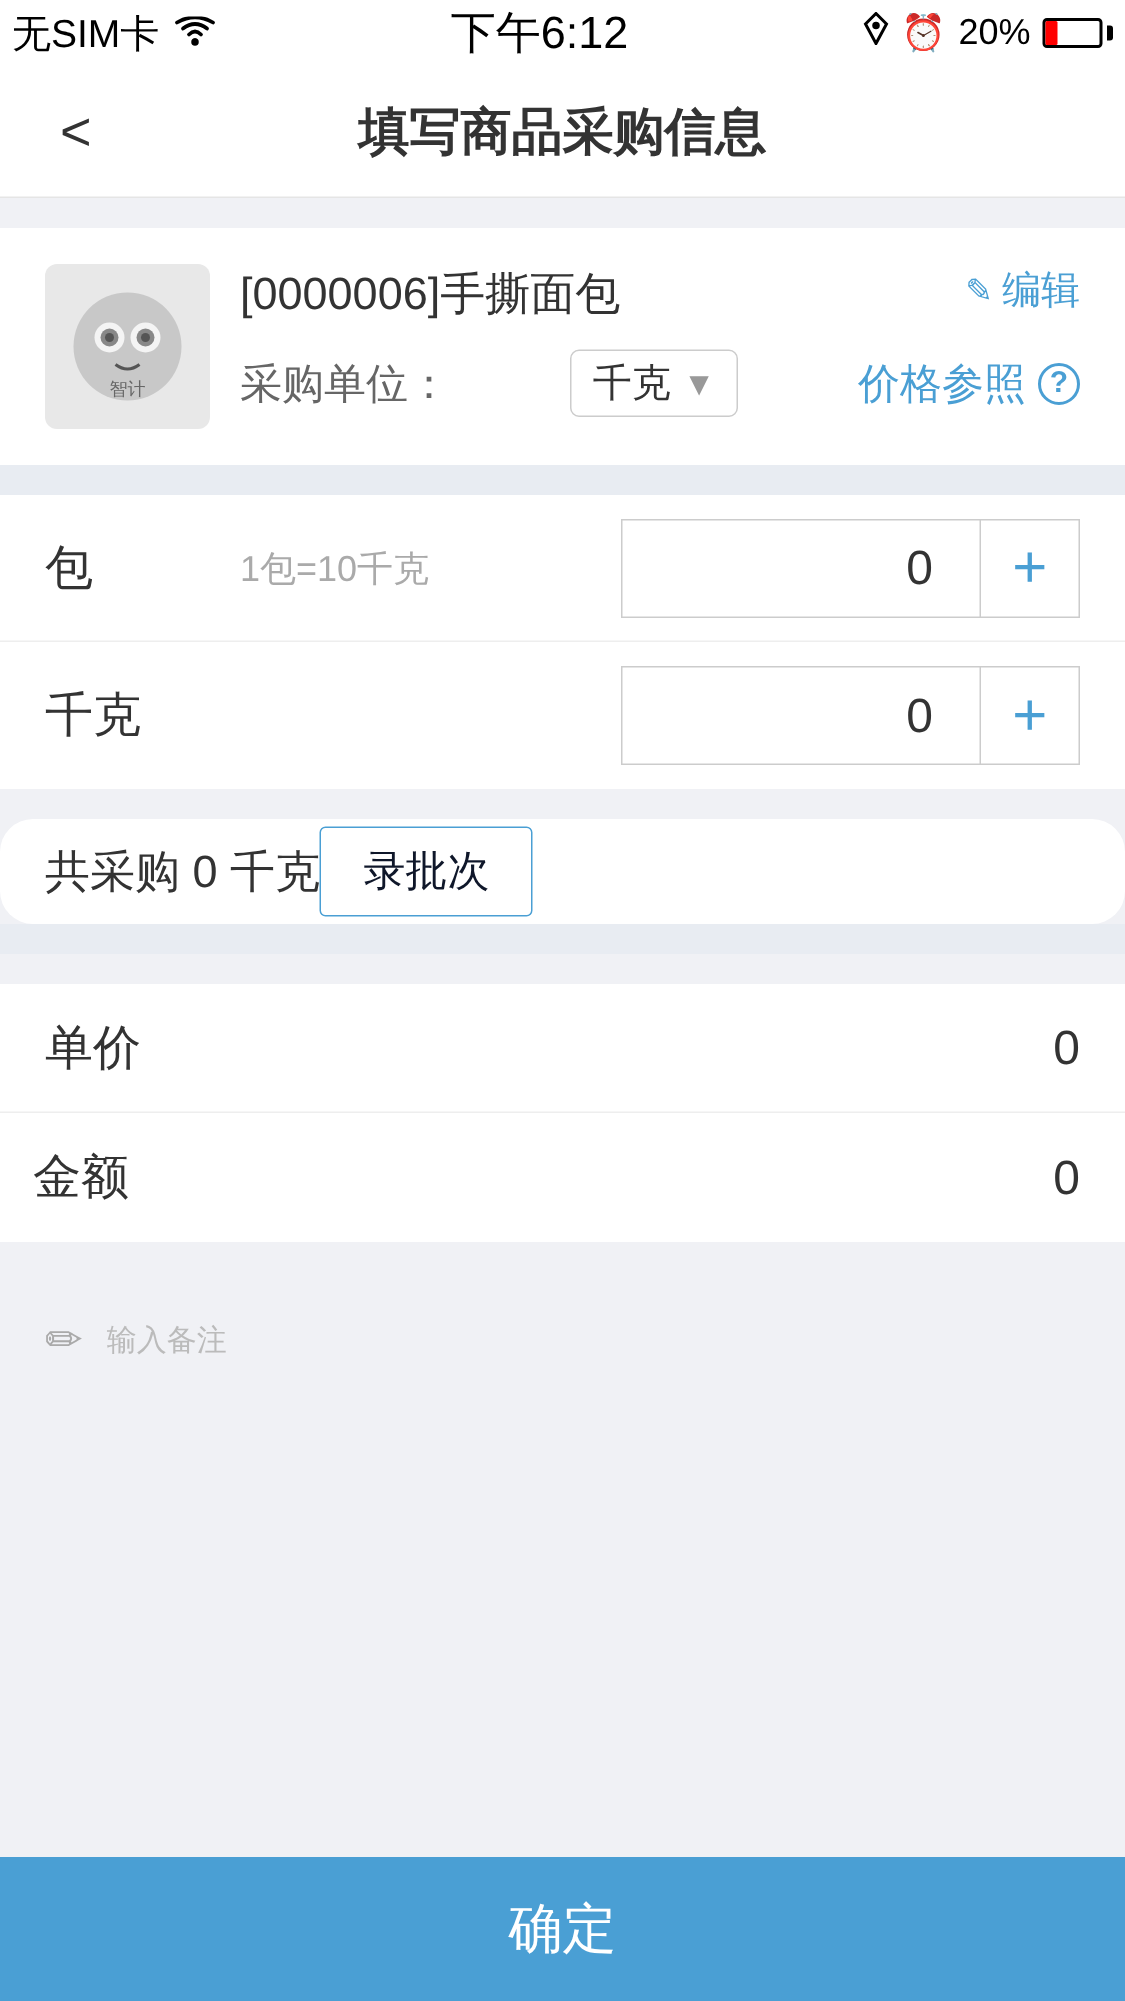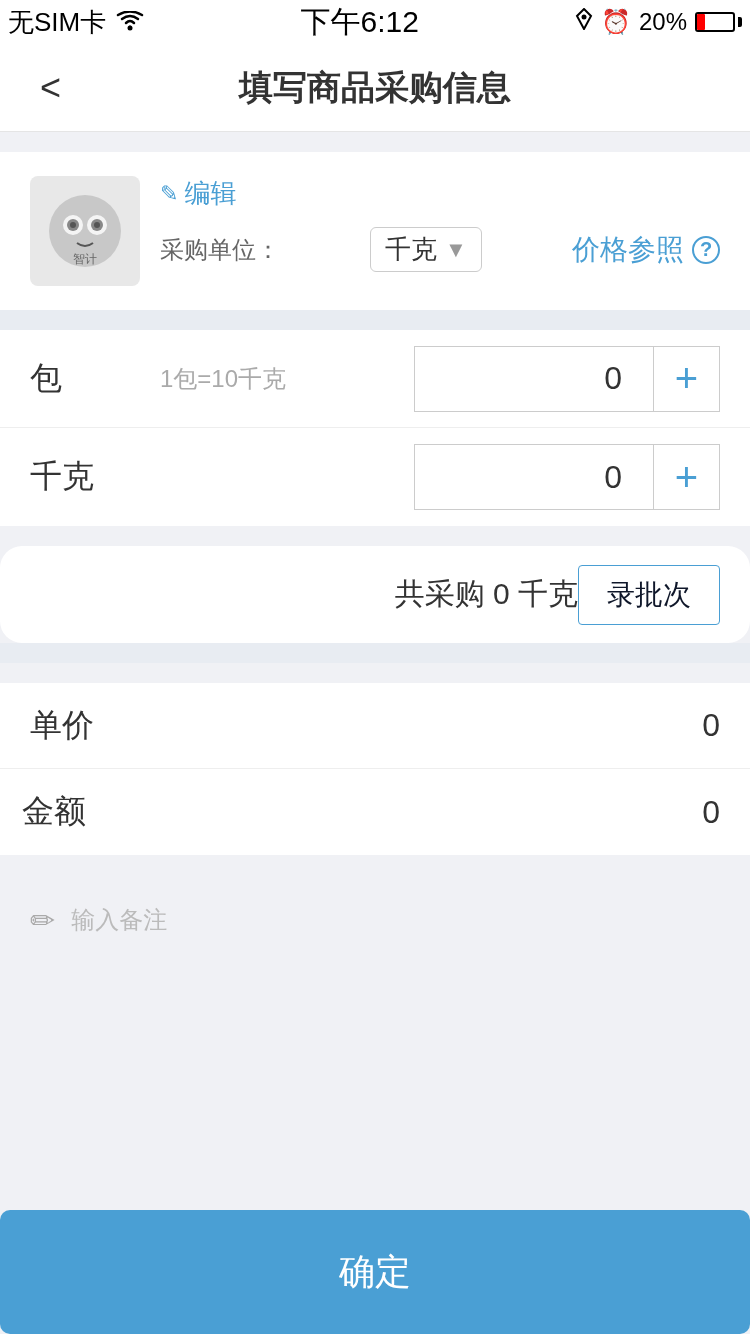--- a/index.html
+++ b/index.html
@@ -112,21 +112,21 @@
       white-space: nowrap;
     }
     .edit-icon { font-size: 22px; }
     .product-unit-row {
       display: flex;
       align-items: center;
       justify-content: space-between;
       margin-top: 16px;
     }
     .unit-label {
-      font-size: 24px;
+      font-size: 28px;
       color: #666;
     }
     .unit-select {
       display: flex;
       align-items: center;
       border: 1px solid #ccc;
       border-radius: 6px;
       padding: 4px 14px;
       font-size: 26px;
       color: #333;
@@ -207,24 +207,24 @@
       align-items: center;
       justify-content: center;
       cursor: pointer;
     }
 
     
     .total-section {
       background: #fff;
       margin-top: 20px;
       padding: 0 30px;
-      height: 97px;
-      display: flex;
-      align-items: center;
-      justify-content: flex-end;
+      height: 70px;
+      display: flex;
+      align-items: center;
+      justify-content: flex-start;
       border-radius: 22px;
     }
     .total-label {
       font-size: 30px;
       color: #333;
     }
     .batch-btn {
       border: 1px solid #4a9fd4;
       color: #0f172a;
       background: #fff;
@@ -265,44 +265,43 @@
       display: flex;
       align-items: center;
       gap: 16px;
       min-height: 90px;
     }
     .pencil-icon {
       color: #aaa;
       font-size: 30px;
     }
     .note-placeholder {
-      font-size: 24px;
+      font-size: 20px;
       color: #bbb;
     }
 
     
     .empty-space {
       background: #f0f1f5;
       flex: 1;
       min-height: 340px;
     }
 
     
     .confirm-section {
       width: 100%;
-      height: 124px;
+      height: 96px;
       background: #4a9fd4;
       display: flex;
       align-items: center;
       justify-content: center;
       cursor: pointer;
       position: fixed;
       bottom: 0;
       left: 0;
-      border-radius: 10px;
     }
     .confirm-btn-label {
       font-size: 36px;
       color: #fff;
       font-weight: 500;
     }
 
     
     .main-content {
       padding-bottom: 100px;
@@ -360,20 +359,21 @@
         <circle cx="28" cy="34" r="6" fill="#888"></circle>
         <circle cx="52" cy="34" r="6" fill="#888"></circle>
         <circle cx="28" cy="34" r="3" fill="#555"></circle>
         <circle cx="52" cy="34" r="3" fill="#555"></circle>
         <path d="M32 52 Q40 58 48 52" stroke="#555" stroke-width="2" fill="none"></path>
         <text x="40" y="72" text-anchor="middle" font-size="12" fill="#666">智计</text>
       </svg>
     </div>
     <div class="product-info">
       <div class="product-header">
+        <span class="product-name">[0000006]手撕面包</span>
         <span class="edit-btn">
           <span class="edit-icon">✎</span>
           <span>编辑</span>
         </span>
       </div>
       <div class="product-unit-row">
         <span class="unit-label">采购单位：</span>
         <span class="unit-select">
           <span>千克</span>
           <span class="arrow">▼</span>

